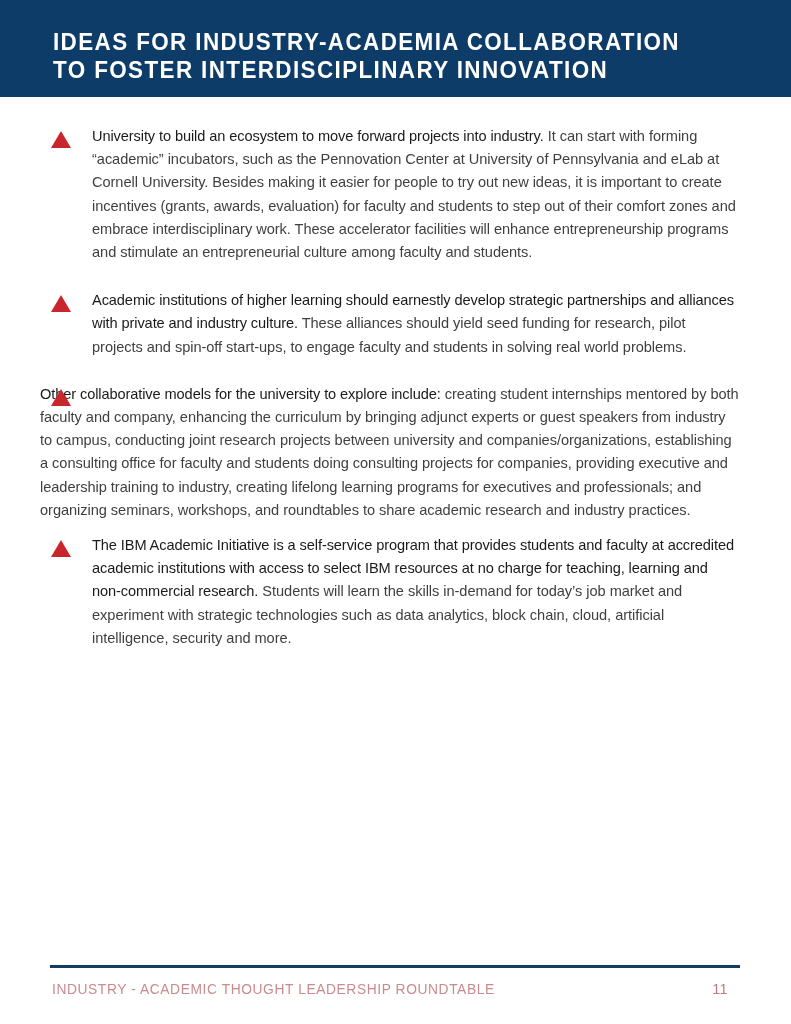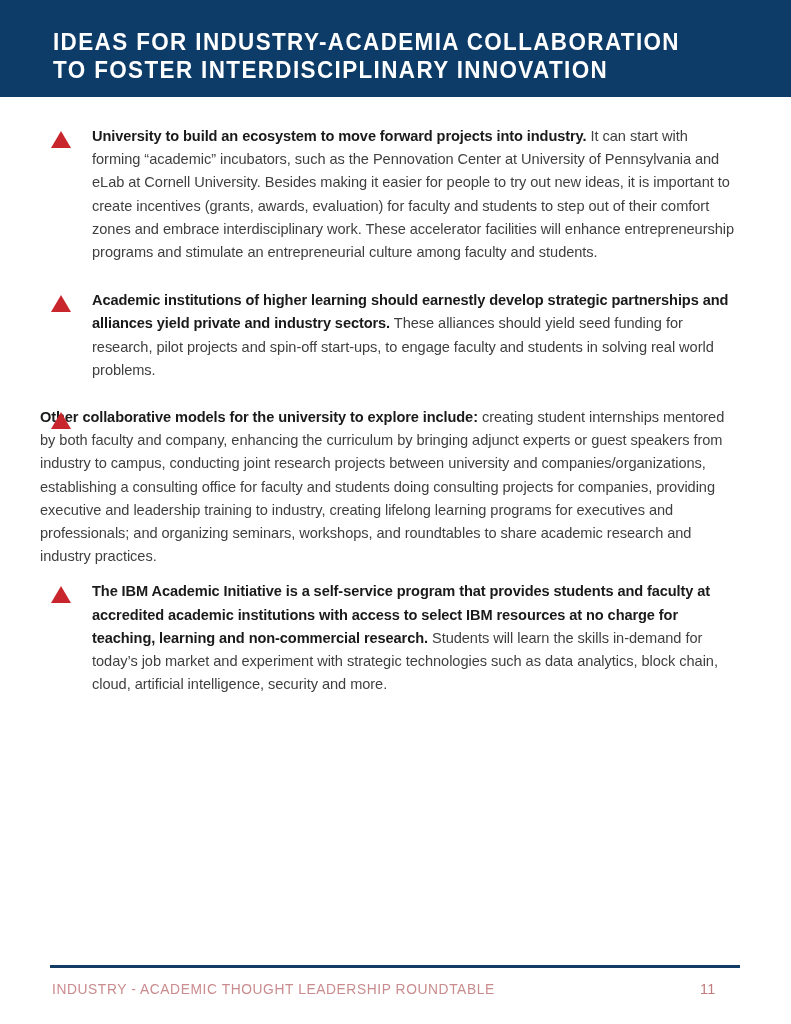--- a/index.html
+++ b/index.html
@@ -82,21 +82,21 @@
 
   .bullet-text {
     font-family: "Liberation Sans", sans-serif;
     font-size: 14.6px;
     line-height: 23.2px;
     color: #3f3f3f;
     text-align: left;
     letter-spacing: -0.05px;
   }
   .bullet-text .lead {
-    font-weight: bold;
+    font-weight: normal;
     color: #1a1a1a;
     letter-spacing: -0.1px;
   }
 
   
   .footer-rule {
     position: absolute;
     left: 50px;
     top: 965px;
     width: 690px;
@@ -114,21 +114,21 @@
     text-transform: uppercase;
     transform: scaleX(0.96);
     transform-origin: left top;
     white-space: nowrap;
   }
   .footer-page {
     position: absolute;
     left: 700px;
     top: 981px;
     width: 40px;
-    text-align: left;
+    text-align: center;
     font-family: "Liberation Sans", sans-serif;
     font-size: 14.4px;
     letter-spacing: 0.3px;
     color: #c07a7e;
   }
 </style>
 </head>
 <body>
 
 <div class="page">
@@ -140,21 +140,21 @@
 
   <div class="content">
 
     <div class="bullet-block b1">
       <span class="bullet-marker"></span>
       <div class="bullet-text"><span class="lead">University to build an ecosystem to move forward projects into industry.</span><span> It can start with forming “academic” incubators, such as the Pennovation Center at University of Pennsylvania and eLab at Cornell University. Besides making it easier for people to try out new ideas, it is important to create incentives (grants, awards, evaluation) for faculty and students to step out of their comfort zones and embrace interdisciplinary work. These accelerator facilities will enhance entrepreneurship programs and stimulate an entrepreneurial culture among faculty and students.</span></div>
     </div>
 
     <div class="bullet-block b2">
       <span class="bullet-marker"></span>
-      <div class="bullet-text"><span class="lead">Academic institutions of higher learning should earnestly develop strategic partnerships and alliances yield private and industry sectors.</span><span> These alliances should yield seed funding for research, pilot projects and spin-off start-ups, to engage faculty and students in solving real world problems.</span></div>
+      <div class="bullet-text"><span class="lead">Academic institutions of higher learning should earnestly develop strategic partnerships and alliances with private and industry culture.</span><span> These alliances should yield seed funding for research, pilot projects and spin-off start-ups, to engage faculty and students in solving real world problems.</span></div>
     </div>
 
     <div class="bullet-block b3">
       <span class="bullet-marker"></span>
       <div class="bullet-text"><span class="lead">Other collaborative models for the university to explore include:</span><span> creating student internships mentored by both faculty and company, enhancing the curriculum by bringing adjunct experts or guest speakers from industry to campus, conducting joint research projects between university and companies/organizations, establishing a consulting office for faculty and students doing consulting projects for companies, providing executive and leadership training to industry, creating lifelong learning programs for executives and professionals; and organizing seminars, workshops, and roundtables to share academic research and industry practices.</span></div>
     </div>
 
     <div class="bullet-block b4">
       <span class="bullet-marker"></span>
       <div class="bullet-text"><span class="lead">The IBM Academic Initiative is a self-service program that provides students and faculty at accredited academic institutions with access to select IBM resources at no charge for teaching, learning and non-commercial research.</span><span> Students will learn the skills in-demand for today’s job market and experiment with strategic technologies such as data analytics, block chain, cloud, artificial intelligence, security and more.</span></div>

